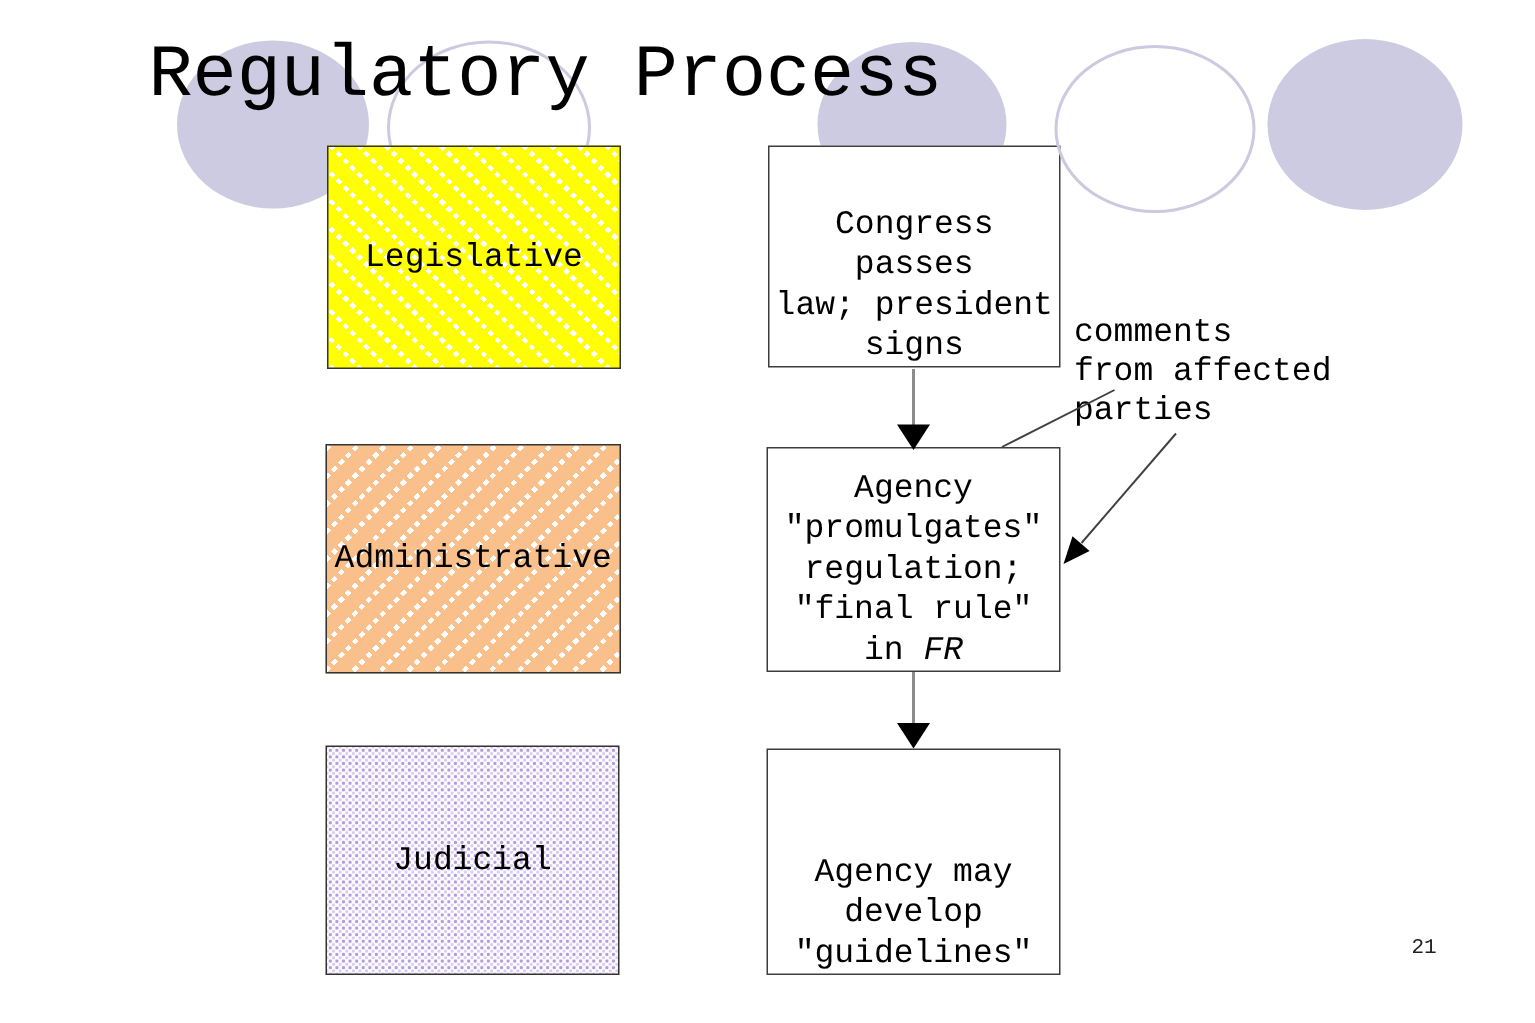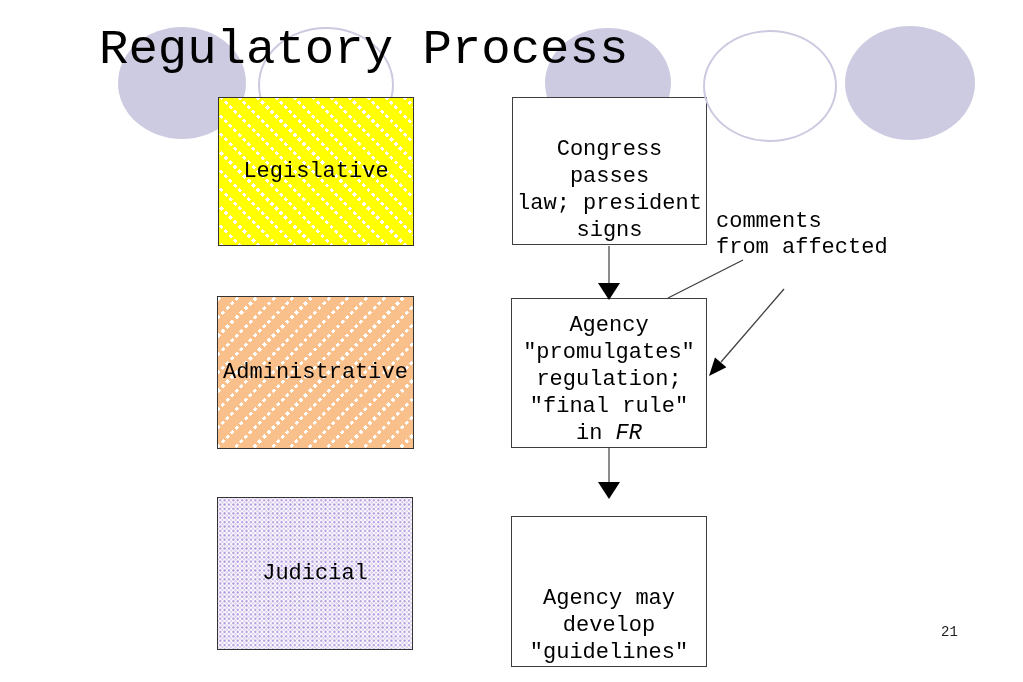--- a/index.html
+++ b/index.html
@@ -55,21 +55,21 @@
 
   
   .fbox {
     position:absolute; background:#ffffff; border:1.3px solid #3d3d3d;
     box-sizing:border-box; display:flex; flex-direction:column;
     align-items:center; justify-content:flex-end; text-align:center;
     font-size:22px; line-height:27px; z-index:3;
   }
   .fbox-congress   { left:512px; top:97px;  width:195px; height:148px; }
   .fbox-agency     { left:511px; top:298px; width:196px; height:150px; }
-  .fbox-guidelines { left:511px; top:516px; width:196px; height:151px; }
+  .fbox-guidelines { left:511px; top:499px; width:196px; height:151px; }
 
   .connectors {
     position:absolute; left:0; top:0; width:1023px; height:682px;
     z-index:5; pointer-events:none;
   }
 
   .annotation {
     position:absolute; left:716px; top:209px; width:180px; text-align:left;
     font-size:22px; line-height:26px; z-index:4;
   }
@@ -115,20 +115,21 @@
 
   <div class="fbox fbox-guidelines">
     <div>Agency may</div>
     <div>develop</div>
     <div>"guidelines"</div>
   </div>
 
   <div class="annotation">
     <div>comments</div>
     <div>from affected</div>
+    <div>parties</div>
   </div>
 
   <svg class="connectors" viewBox="0 0 1023 682">
     <line x1="609" y1="246" x2="609" y2="284" stroke="#8c8c8c" stroke-width="2"></line>
     <polygon points="598,283 620,283 609,300" fill="#000000"></polygon>
 
     <line x1="609" y1="448" x2="609" y2="483" stroke="#8c8c8c" stroke-width="2"></line>
     <polygon points="598,482 620,482 609,499" fill="#000000"></polygon>
 
     <line x1="743" y1="260" x2="668" y2="298" stroke="#404040" stroke-width="1.3"></line>

